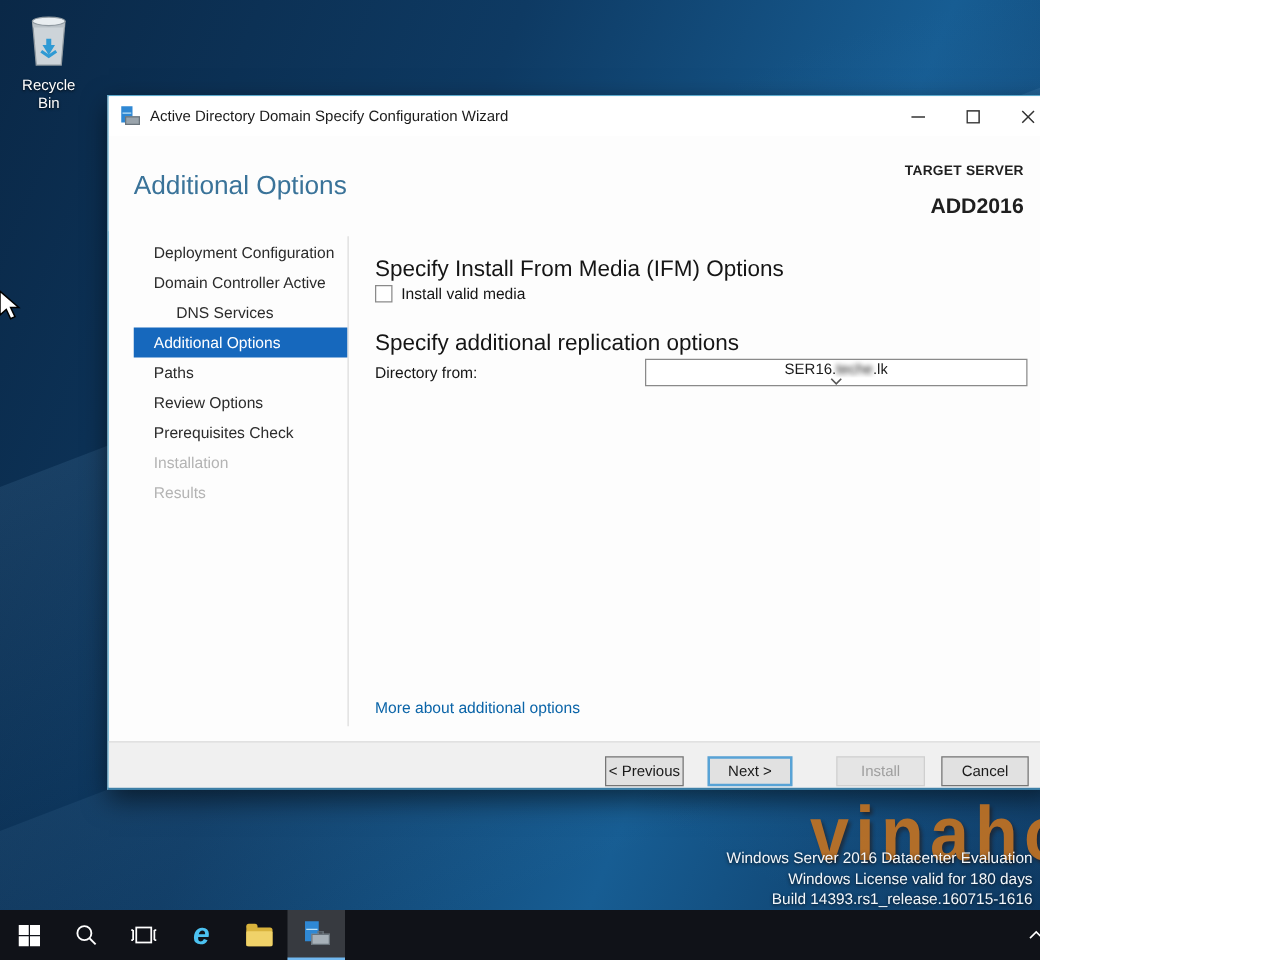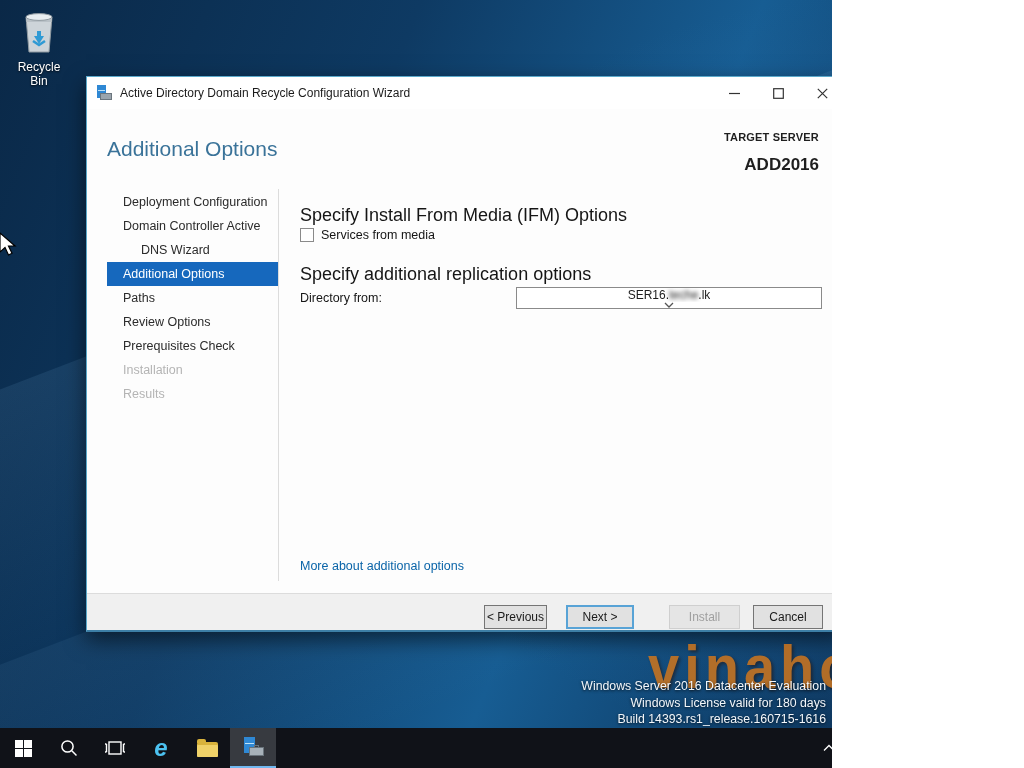--- a/index.html
+++ b/index.html
@@ -169,21 +169,21 @@
   </svg>
 
   <div class="win">
 
     <div class="titlebar">
       <span class="app-icon">
         <span class="tower"></span>
           <span class="tower-line"></span>
           <span class="box"></span>
       </span>
-      <span class="title-text">Active Directory Domain Recycle Configuration Wizard</span>
+      <span class="title-text">Active Directory Domain Specify Configuration Wizard</span>
       <span class="win-controls">
         <span class="wctrl">
           <svg width="11" height="11" viewBox="0 0 11 11">
               <line x1="0" y1="5.5" x2="11" y2="5.5" stroke="#333" stroke-width="1.2"></line>
             </svg>
         </span>
         <span class="wctrl">
           <svg width="11" height="11" viewBox="0 0 11 11">
               <rect x="0.7" y="0.7" width="9.6" height="9.6" fill="none" stroke="#333" stroke-width="1.2"></rect>
             </svg>
@@ -200,35 +200,35 @@
       <div class="page-title">Additional Options</div>
       <div class="target">
         <div class="t1">TARGET SERVER</div>
         <div class="t2">ADD2016</div>
       </div>
     </div>
 
     <div class="nav">
       <div class="nav-item">Deployment Configuration</div>
       <div class="nav-item">Domain Controller Active</div>
-      <div class="nav-item indent">DNS Wizard</div>
+      <div class="nav-item indent">DNS Services</div>
       <div class="nav-item selected">Additional Options</div>
       <div class="nav-item">Paths</div>
       <div class="nav-item">Review Options</div>
       <div class="nav-item">Prerequisites Check</div>
       <div class="nav-item disabled">Installation</div>
       <div class="nav-item disabled">Results</div>
     </div>
     <div class="nav-divider"></div>
 
     <div class="sec-heading" style="left:213px; top:128px;">Specify Install From Media (IFM) Options</div>
 
     <div class="chk-row">
       <span class="checkbox"></span>
-      <span class="chk-label">Services from media</span>
+      <span class="chk-label">Install valid media</span>
     </div>
 
     <div class="sec-heading" style="left:213px; top:187px;">Specify additional replication options</div>
 
     <div class="rep-label">Directory from:</div>
     <div class="dropdown">
       <span class="dd-text"><span>SER16.</span><span class="redacted">teche</span><span>.lk</span></span>
       <svg width="10" height="6" viewBox="0 0 10 6">
           <path d="M1,1 L5,5 L9,1" fill="none" stroke="#555" stroke-width="1.3"></path>
         </svg>

